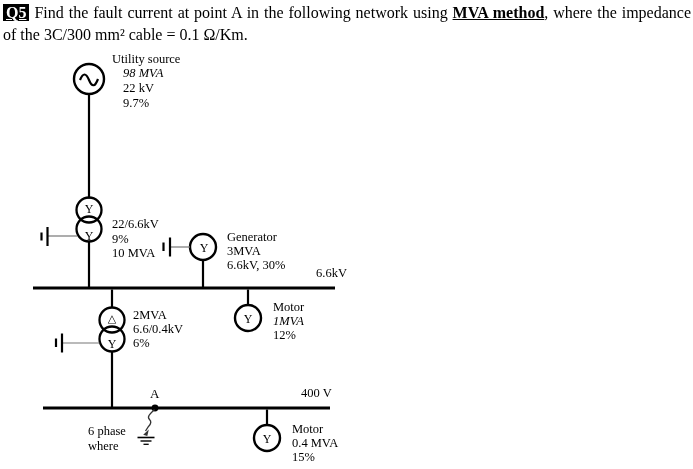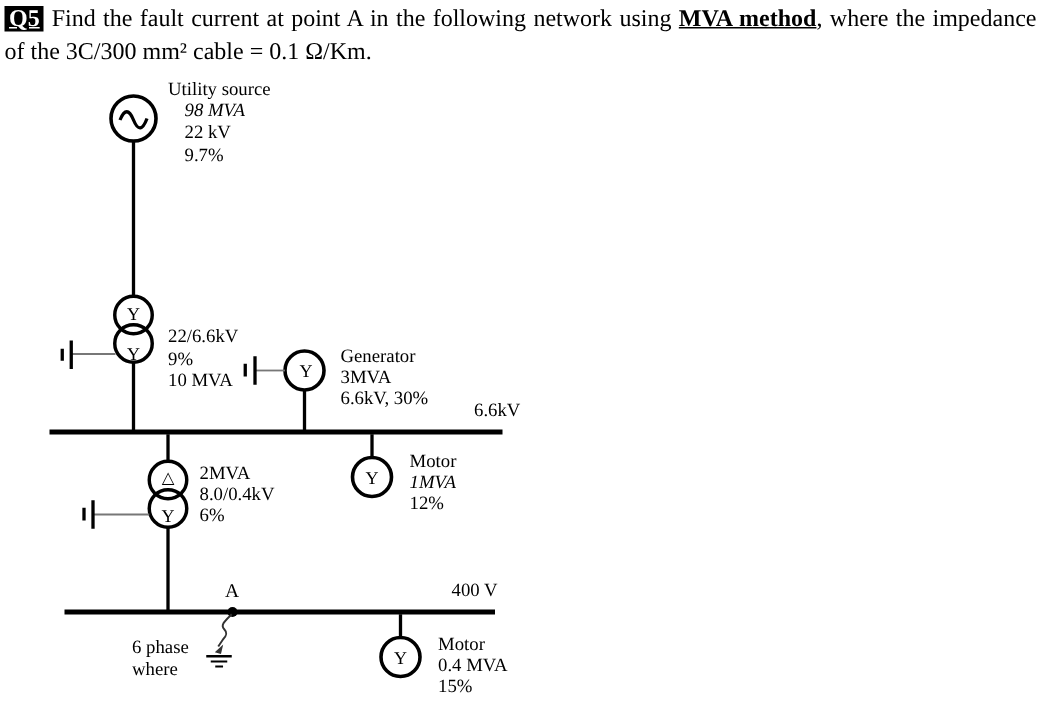--- a/index.html
+++ b/index.html
@@ -120,21 +120,21 @@
   <div class="lbl" style="left:227px;top:244px;">3MVA</div>
   <div class="lbl" style="left:227px;top:258px;">6.6kV, 30%</div>
 
   <div class="lbl" style="left:316px;top:266px;">6.6kV</div>
 
   <div class="lbl" style="left:273px;top:300px;">Motor</div>
   <div class="lbl" style="left:273px;top:314px;font-style:italic;">1MVA</div>
   <div class="lbl" style="left:273px;top:328px;">12%</div>
 
   <div class="lbl" style="left:133px;top:308px;">2MVA</div>
-  <div class="lbl" style="left:133px;top:322px;">8.0/0.4kV</div>
+  <div class="lbl" style="left:133px;top:322px;">6.6/0.4kV</div>
   <div class="lbl" style="left:133px;top:336px;">6%</div>
 
   <div class="lbl" style="left:301px;top:386px;">400 V</div>
 
   <div class="lbl lbl-a" style="left:150px;top:387px;">A</div>
   <div class="lbl" style="left:88px;top:424px;">6 phase</div>
   <div class="lbl" style="left:88px;top:439px;">where</div>
 
   <div class="lbl" style="left:292px;top:422px;">Motor</div>
   <div class="lbl" style="left:292px;top:436px;">0.4 MVA</div>

